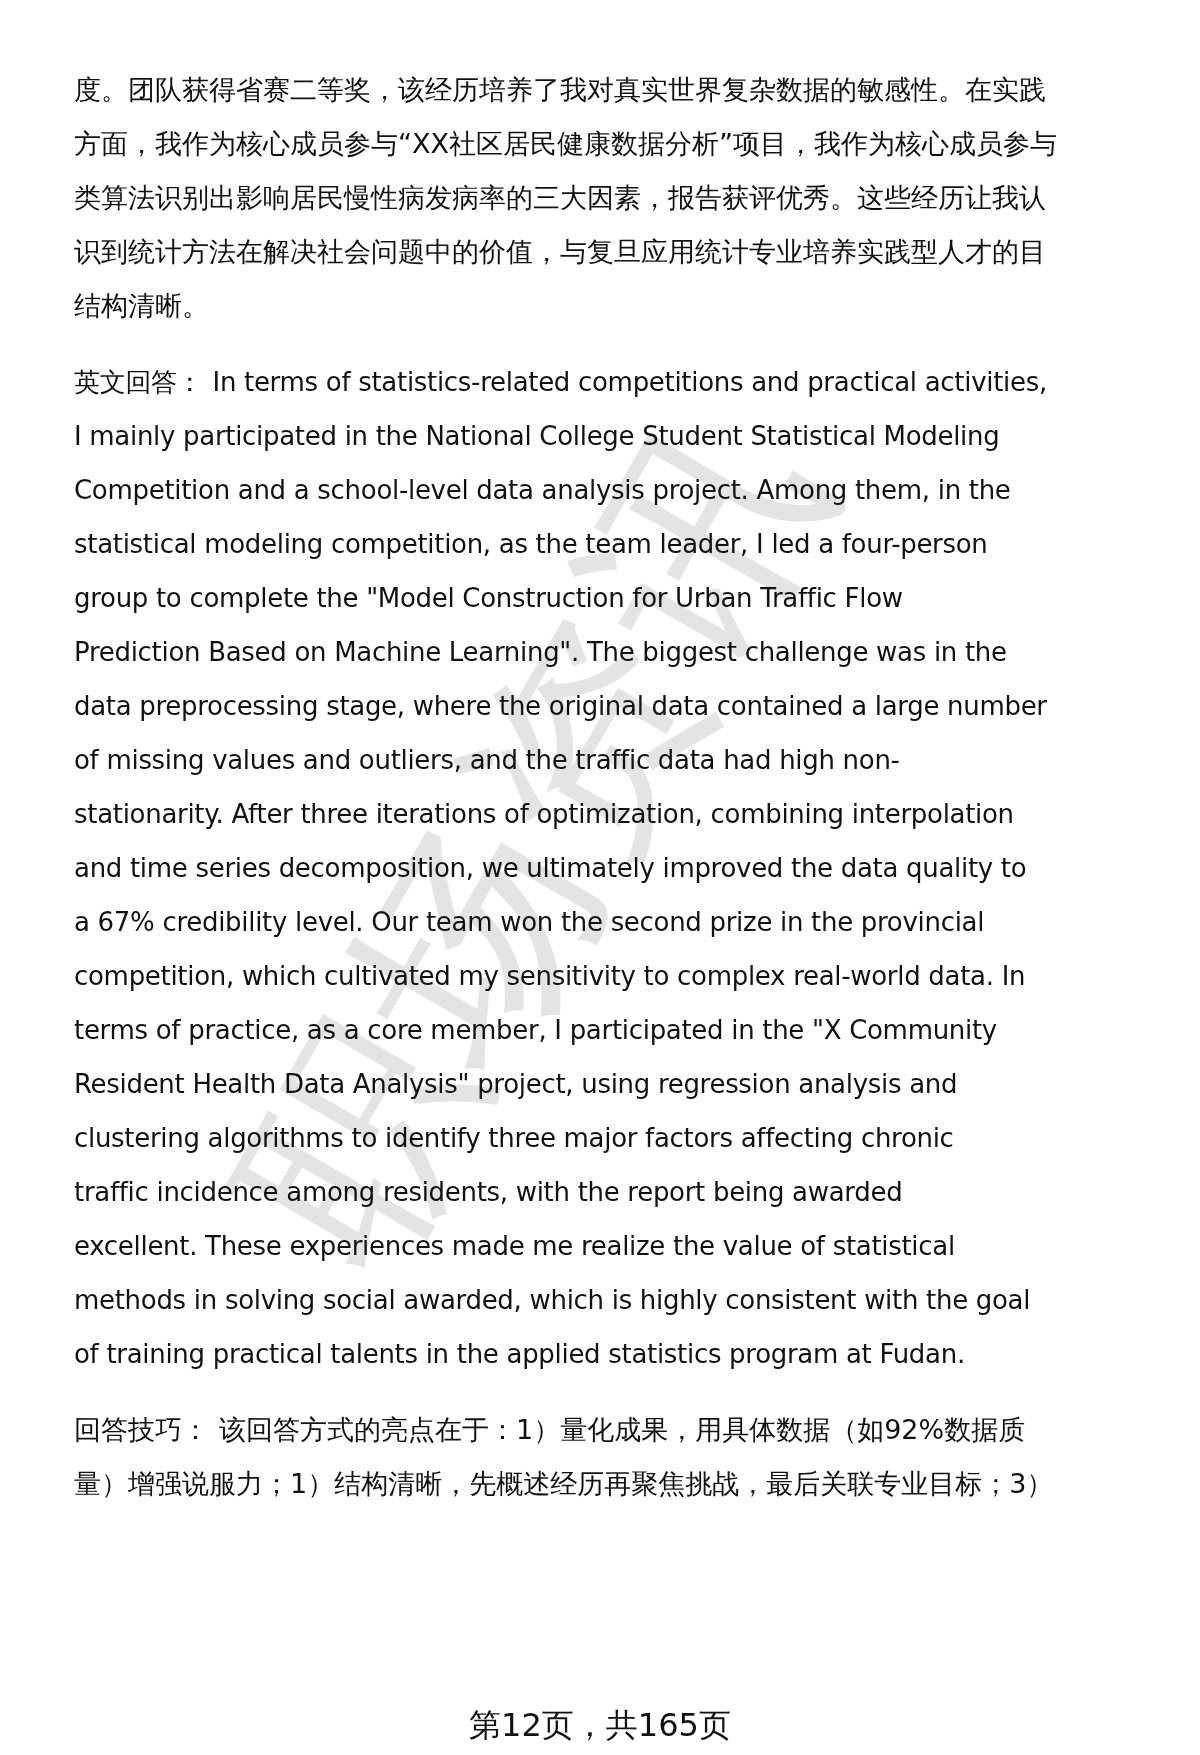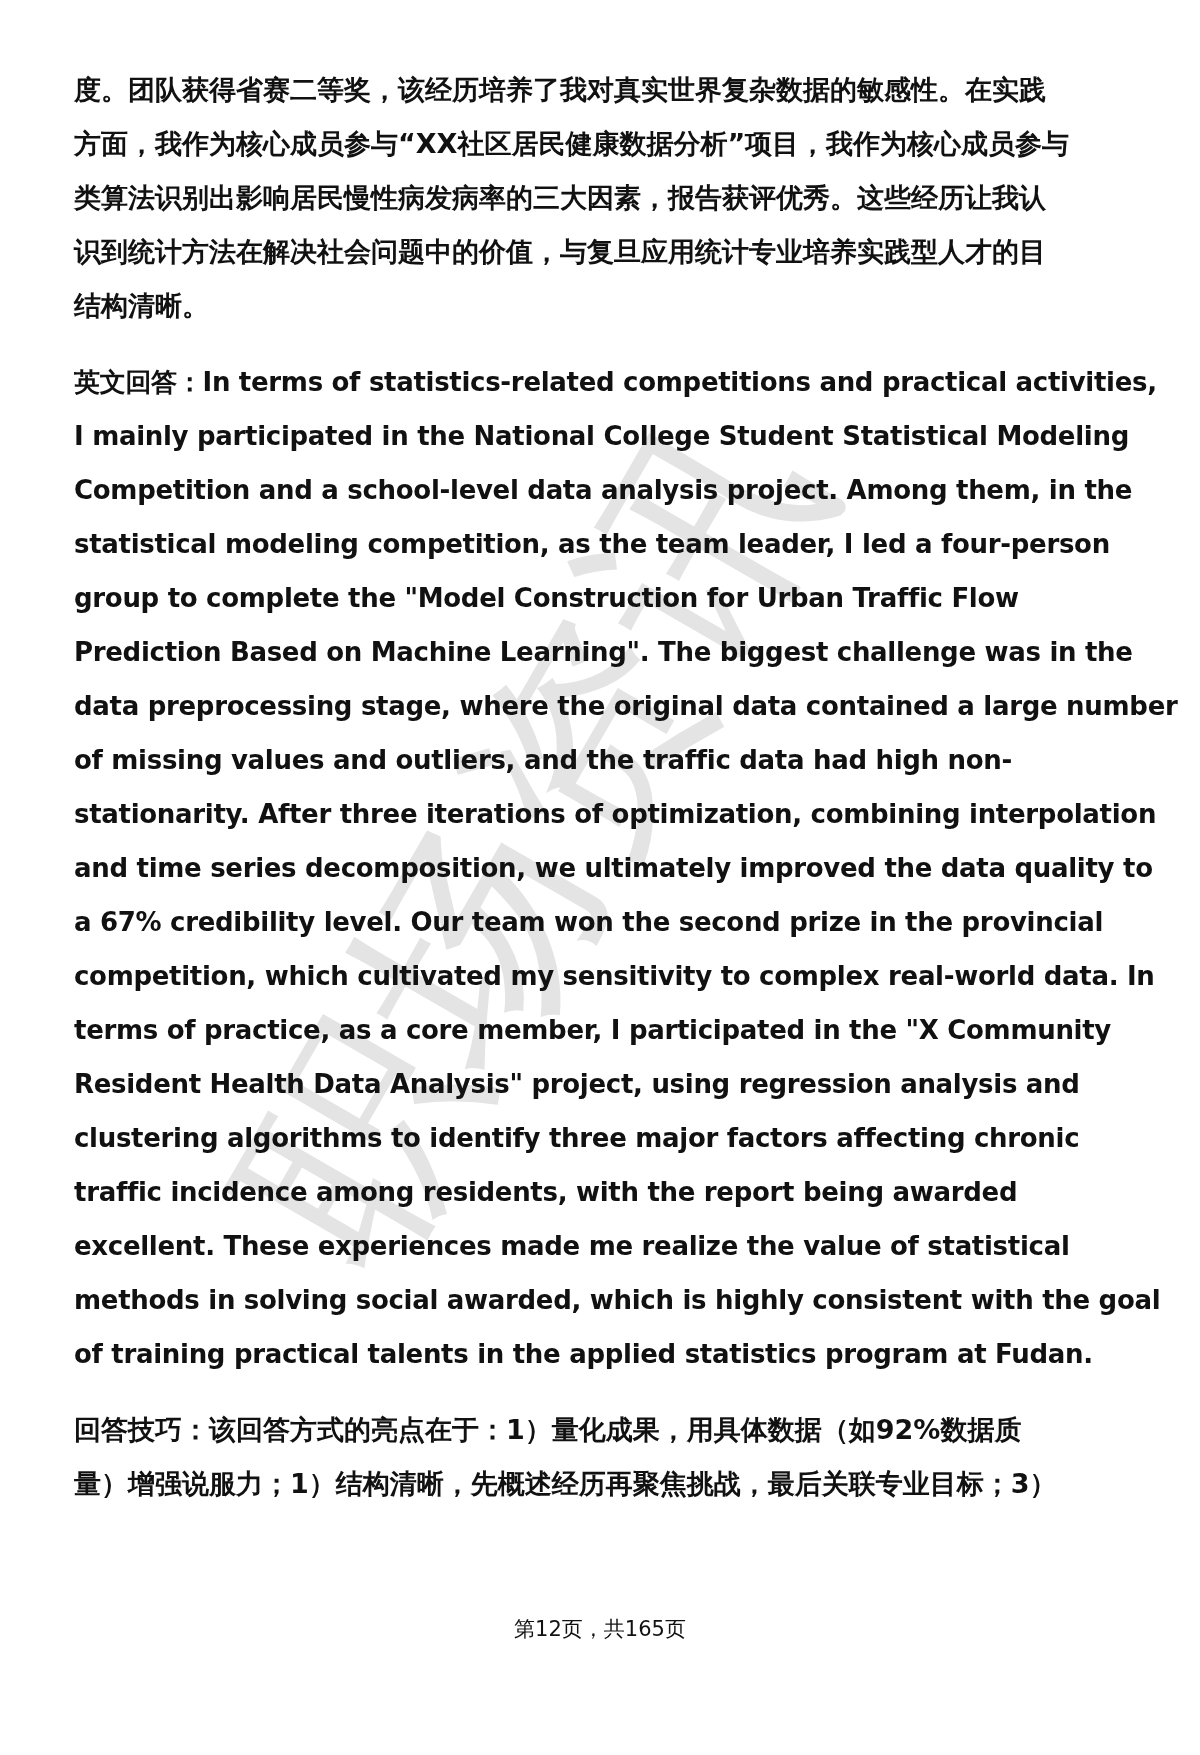--- a/index.html
+++ b/index.html
@@ -34,45 +34,45 @@
     .watermark svg {
       width: 100%;
       height: 100%;
     }
     .content {
       position: absolute;
       left: 74px;
       top: 63px;
       width: 1090px;
       z-index: 1;
-      font-weight: bold;
     }
     .line {
       height: 54px;
       line-height: 54px;
       white-space: nowrap;
       font-size: 27px;
     }
     .line.en {
       font-family: "DejaVu Sans", "Liberation Sans", sans-serif;
       font-size: 26px;
       letter-spacing: -0.3px;
     }
     .gap {
       height: 22px;
     }
     .label {
+      margin-right: 10px;
     }
     .footer {
       position: absolute;
       left: 0;
-      top: 1602px;
+      top: 1698px;
       width: 1200px;
       text-align: center;
-      font-size: 21px;
+      font-size: 32px;
       line-height: 54px;
       z-index: 1;
     }
   </style>
 </head>
 <body>
 
 <div class="page">
 
   <div class="watermark">

